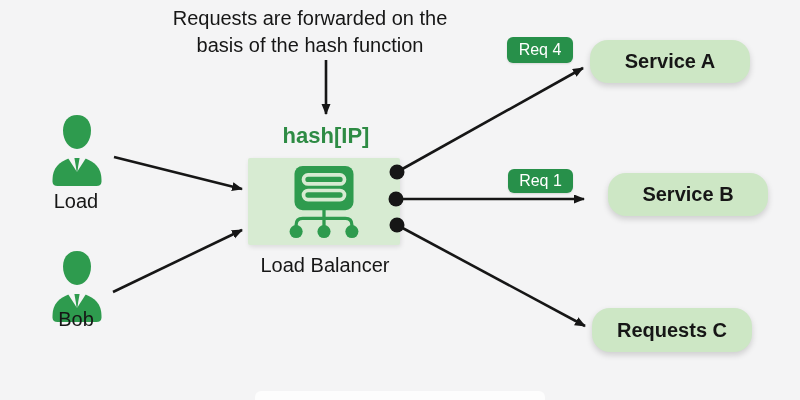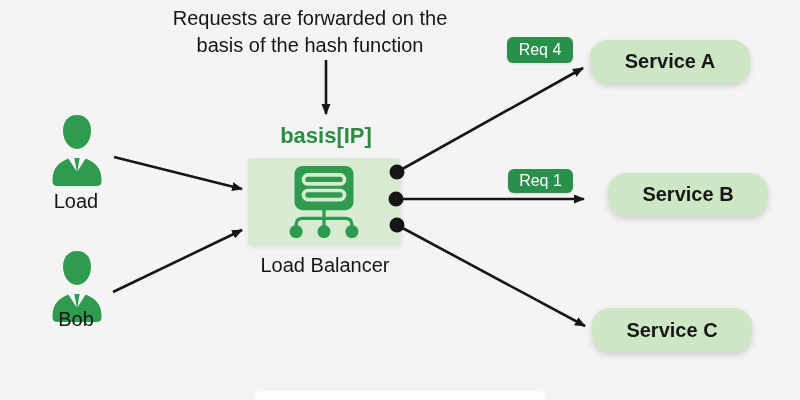--- a/index.html
+++ b/index.html
@@ -50,21 +50,21 @@
       <circle cx="396" cy="199" r="7.5"></circle>
       <circle cx="397" cy="225" r="7.5"></circle>
     </g>
   </svg>
 
   <div class="abs title">
     <div>Requests are forwarded on the</div>
     <div>basis of the hash function</div>
   </div>
 
-  <div class="abs hash-label">basis[IP]</div>
+  <div class="abs hash-label">hash[IP]</div>
 
   <div class="abs lb-panel"></div>
   <svg class="abs lb-icon" viewBox="0 0 100 92">
     <rect x="14" y="2" width="72" height="54" rx="10" fill="var(--green-dark)"></rect>
     <rect x="25" y="13" width="50" height="11" rx="5.5" fill="none" stroke="var(--green-panel)" stroke-width="4.5"></rect>
     <rect x="25" y="32" width="50" height="11" rx="5.5" fill="none" stroke="var(--green-panel)" stroke-width="4.5"></rect>
     <path d="M50 56 L50 80 M16 80 L16 74 Q16 66 24 66 L76 66 Q84 66 84 74 L84 80" fill="none" stroke="var(--green-dark)" stroke-width="4" stroke-linecap="round"></path>
     <circle cx="16" cy="82" r="8" fill="var(--green-dark)"></circle>
     <circle cx="50" cy="82" r="8" fill="var(--green-dark)"></circle>
     <circle cx="84" cy="82" r="8" fill="var(--green-dark)"></circle>
@@ -90,17 +90,17 @@
   <div class="abs req-badge" style="left:507px;top:37px;width:66px;height:26px;">Req 4</div>
   <div class="abs req-badge" style="left:508px;top:169px;width:65px;height:24px;">Req 1</div>
 
   <div class="abs service-box" style="left:590px;top:40px;">
     <span>Service A</span>
   </div>
   <div class="abs service-box" style="left:608px;top:173px;">
     <span>Service B</span>
   </div>
   <div class="abs service-box" style="left:592px;top:308px;height:44px;">
-    <span>Service C</span>
+    <span>Requests C</span>
   </div>
 
   <div class="abs bottom-strip"></div>
 </div>
 
 </body></html>

